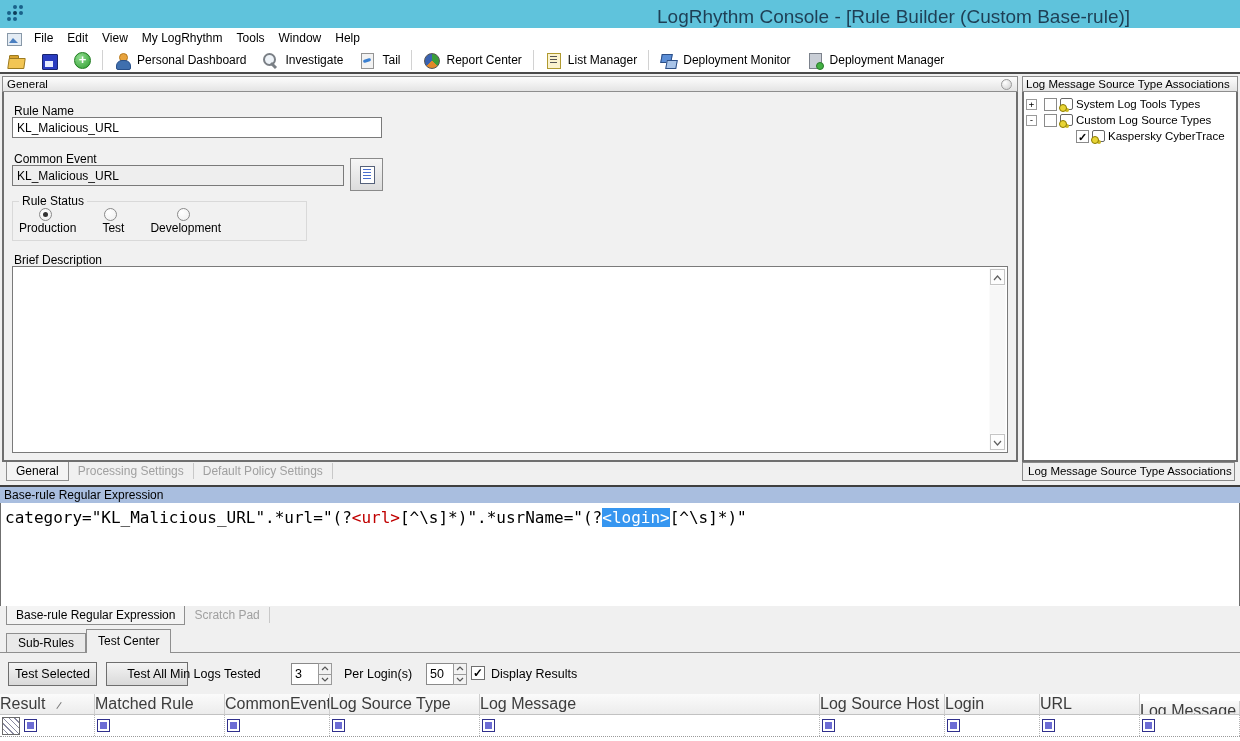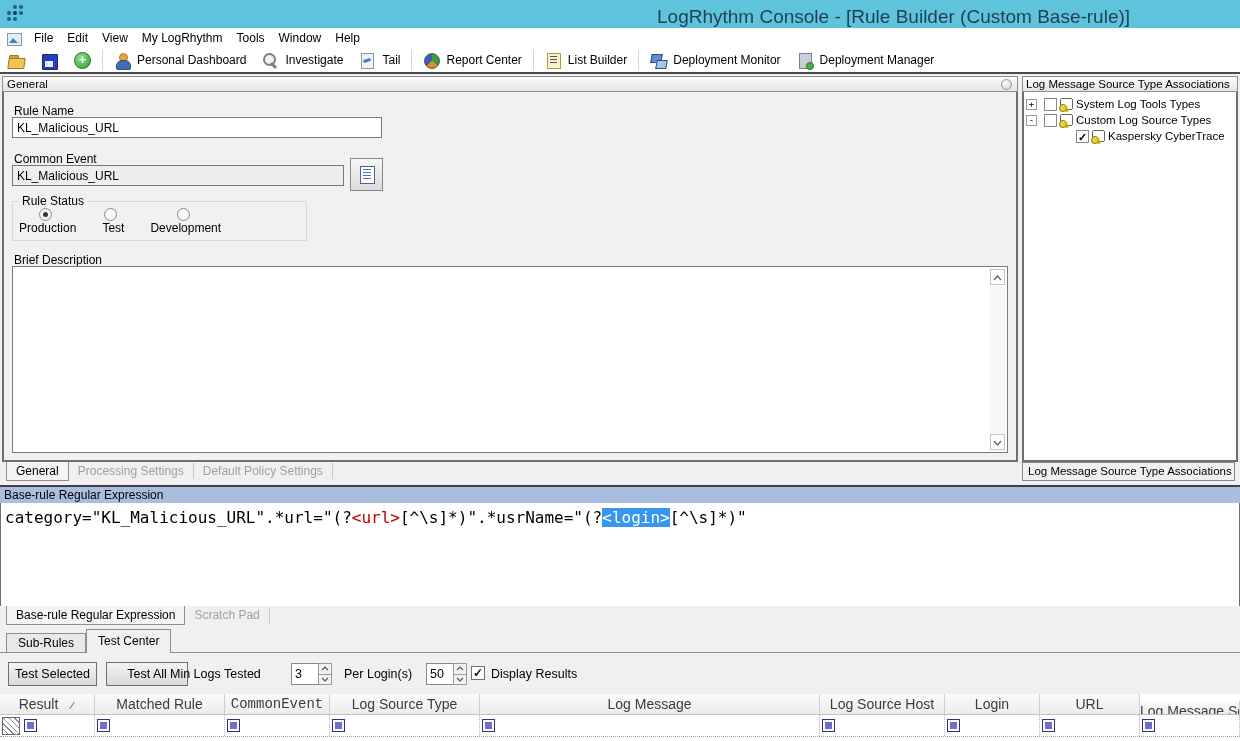--- a/index.html
+++ b/index.html
@@ -90,21 +90,21 @@
   .blbl { position:absolute; top:9px; height:24px; line-height:24px; font-size:12.5px; white-space:nowrap; }
   .spin { position:absolute; top:10px; height:22px; display:flex; }
   .spin input { width:27px; height:22px; border:1px solid #8a8a8a; border-right:none; padding-left:3px; font:12.5px "Liberation Sans",sans-serif; }
   .spinbtns { display:flex; flex-direction:column; width:14px; height:22px; }
   .spinbtns span { flex:1; background:#f2f2f2; border:1px solid #9a9a9a; display:flex; align-items:center; justify-content:center; }
   .spinbtns span + span { border-top:none; }
   .chk { position:absolute; top:13px; width:14px; height:14px; background:#fff; border:1px solid #707070; text-align:center; font:bold 12px/13px "Liberation Sans",sans-serif; }
   
   .grid { position:absolute; left:0; top:694px; width:1240px; height:47px; background:#fff; z-index:2; }
   .grid-head { display:flex; height:21px; }
-  .hcell { background:linear-gradient(#fbfbfb,#ececec); border-right:1px solid #cfcfcf; border-bottom:1px solid #c2c2c2; color:#3c3c3c; text-align:center; line-height:20px; font-size:14px; position:relative; overflow:hidden; white-space:nowrap; flex:none; }
+  .hcell { background:linear-gradient(#fbfbfb,#ececec); border-right:1px solid #cfcfcf; border-bottom:1px solid #c2c2c2; color:#3c3c3c; text-align:left; line-height:20px; font-size:16px; position:relative; overflow:hidden; white-space:nowrap; flex:none; }
   .sortglyph { display:inline-block; width:7px; height:7px; margin-left:10px; position:relative; }
   .sortglyph::before { content:""; position:absolute; left:0; top:3px; width:8px; border-top:1px solid #777; transform:rotate(-55deg); }
   .grid-filter { display:flex; height:22px; border-bottom:1px dotted #9a9a9a; }
   .fcell { border-right:1px dotted #b5b5b5; display:flex; align-items:center; padding-left:2px; gap:4px; flex:none; }
   .fsq { width:13px; height:13px; border:1px solid #30308c; background:#fff; position:relative; flex:none; }
   .fsq::before { content:""; position:absolute; left:2px; top:2px; width:7px; height:7px; background:#6d6dd4; }
   .fclear { width:18px; height:18px; border:1px solid #6a6a6a; background:repeating-linear-gradient(45deg, #fff 0 3px, #8a8aa0 3px 4px); flex:none; }
   
   .assoc-body { position:absolute; left:1022px; top:92px; width:216px; height:370px; background:#fff; border:2px solid #6f6f6f; border-top:none; padding-top:4px; }
   .trow { display:flex; align-items:center; height:16px; font-size:11.5px; white-space:nowrap; }
@@ -170,21 +170,21 @@
         <span>Tail</span>
       </span>
       <span class="tsep"></span>
       <span class="tbtn">
         <span class="ticon ticon-report-center-icon"></span>
         <span>Report Center</span>
       </span>
       <span class="tsep"></span>
       <span class="tbtn">
         <span class="ticon ticon-list-manager-icon"></span>
-        <span>List Builder</span>
+        <span>List Manager</span>
       </span>
       <span class="tsep"></span>
       <span class="tbtn">
         <span class="ticon ticon-deployment-monitor-icon"></span>
         <span>Deployment Monitor</span>
       </span>
       <span class="tbtn">
         <span class="ticon ticon-deployment-manager-icon"></span>
         <span>Deployment Manager</span>
       </span>
@@ -294,21 +294,21 @@
       </span>
     </span>
     <span class="chk" style="left:471px">✓</span>
     <span class="blbl" style="left:491px">Display Results</span>
   </div>
 
   <div class="grid">
     <div class="grid-head">
         <div class="hcell" style="width: 95px;">Result<span class="sortglyph"></span></div>
         <div class="hcell" style="width: 130px;">Matched Rule</div>
-        <div class="hcell" style="width: 105px; font-family: Liberation Mono, monospace;">CommonEvent</div>
+        <div class="hcell" style="width: 105px;">CommonEvent</div>
         <div class="hcell" style="width: 150px;">Log Source Type</div>
         <div class="hcell" style="width: 340px;">Log Message</div>
         <div class="hcell" style="width: 125px;">Log Source Host</div>
         <div class="hcell" style="width: 95px;">Login</div>
         <div class="hcell" style="width: 100px;">URL</div>
         <div class="hcell" style="width: 100px; margin-top: 7px;">Log Message Sou</div>
       </div>
     <div class="grid-filter">
         <div class="fcell" style="width: 95px;">
           <span class="fclear"></span>

